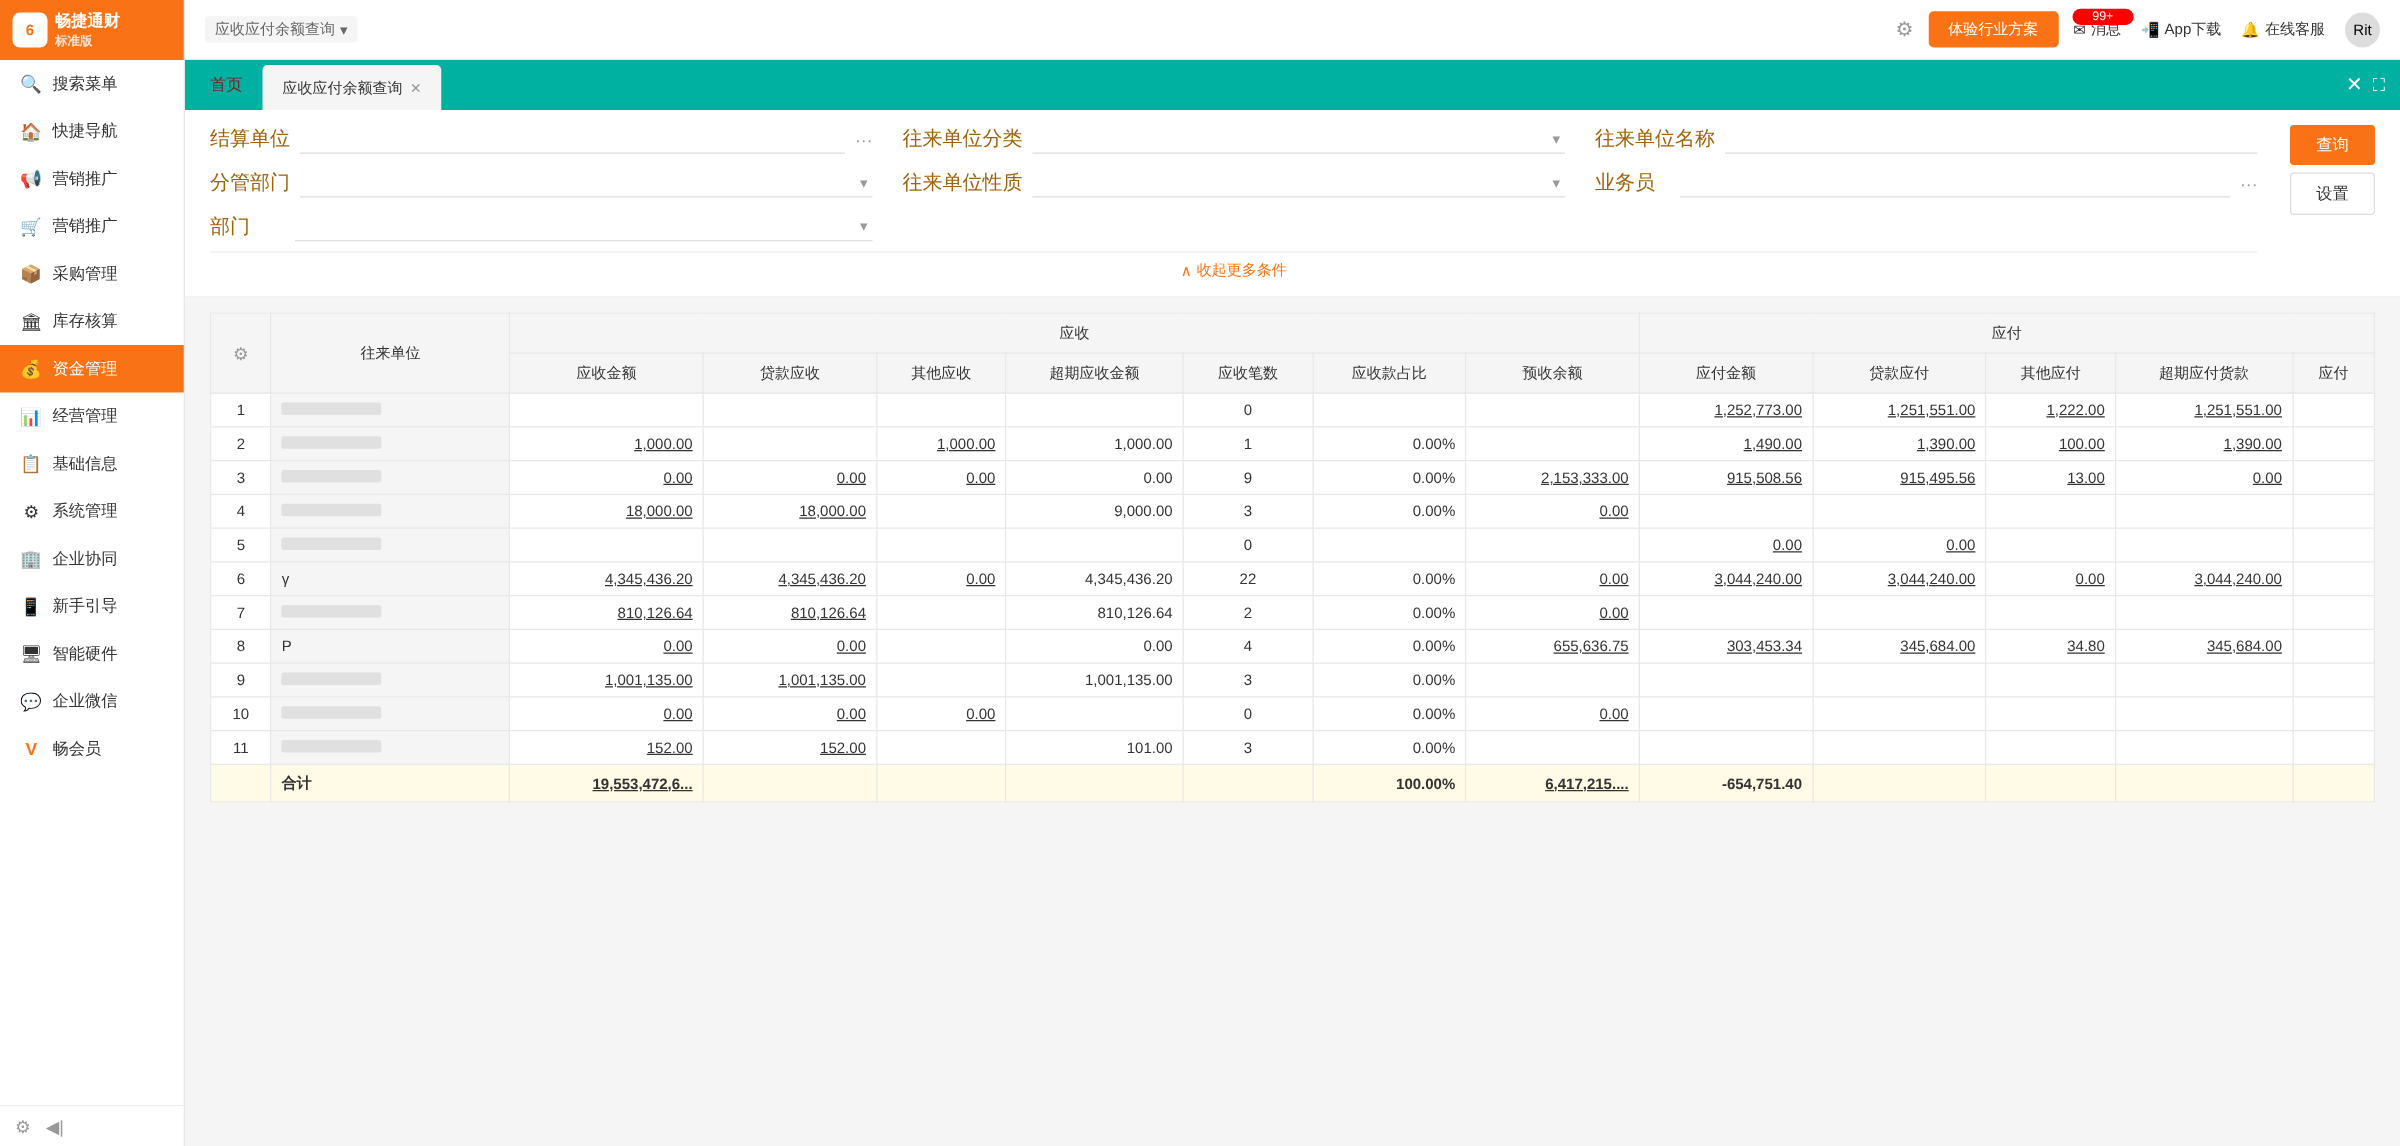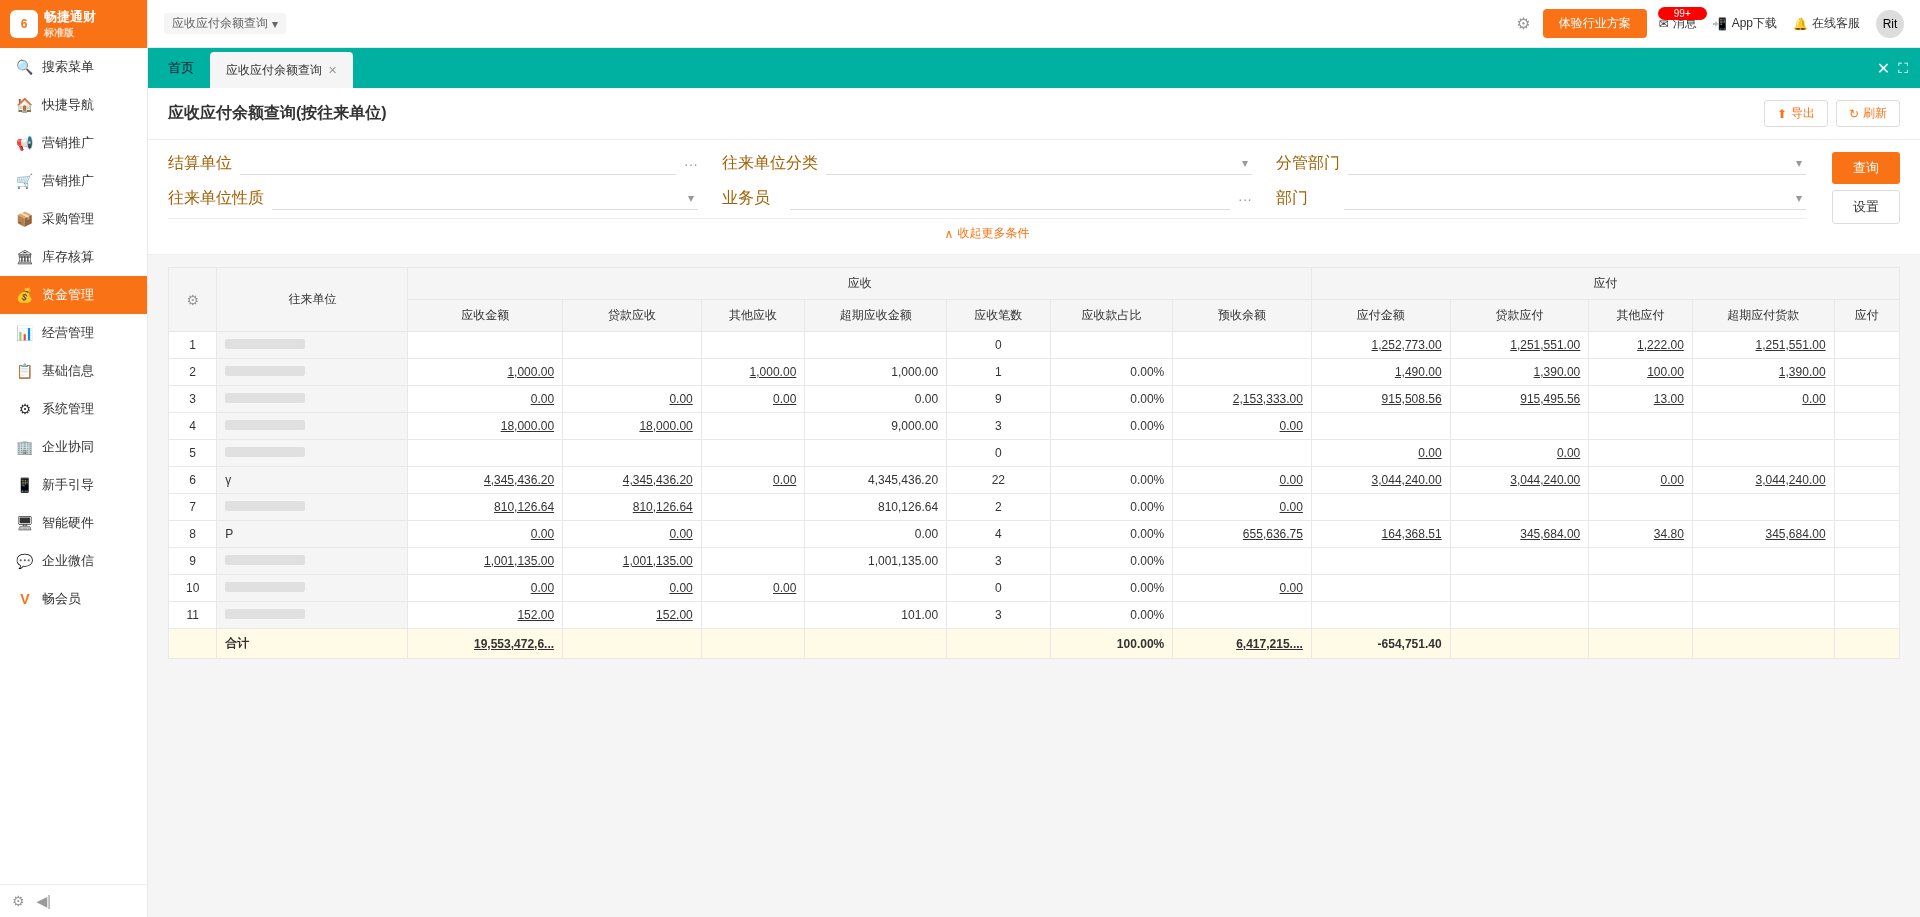--- a/index.html
+++ b/index.html
@@ -29,21 +29,21 @@
     .topbar-right { display: flex; align-items: center; gap: 16px; margin-left: auto; }
     .topbar-badge { position: relative; display: flex; align-items: center; gap: 4px; color: #333; cursor: pointer; }
     .badge-count { background: #f00; color: white; border-radius: 10px; font-size: 10px; padding: 1px 16px; position: absolute; top: -8px; right: -10px; }
     .topbar-user { background: #ddd; border-radius: 50%; width: 28px; height: 28px; display: flex; align-items: center; justify-content: center; font-size: 11px; }
 
     
     .tabbar { height: 40px; background: #00b0a0; display: flex; align-items: stretch; padding-left: 4px; }
     .tab-item { display: flex; align-items: center; padding: 0 16px; cursor: pointer; color: rgba(255,255,255,0.8); font-size: 13px; gap: 6px; }
     .tab-item.active { background: #f5f5f5; color: #333; border-radius: 4px 4px 0 0; margin-top: 4px; }
     .tab-close { font-size: 11px; color: #999; cursor: pointer; }
-    .tab-home { color: #0f172a; font-size: 13px; }
+    .tab-home { color: #7f1d1d; font-size: 13px; }
 
     
     .content { flex: 1; background: #f5f5f5; overflow: hidden; display: flex; flex-direction: column; }
 
     
     .page-header { background: #fff; padding: 12px 20px 0; display: flex; align-items: center; justify-content: space-between; border-bottom: 1px solid #eee; }
     .page-title { font-size: 16px; font-weight: bold; color: #333; padding-bottom: 12px; }
     .page-actions { display: flex; gap: 8px; padding-bottom: 12px; }
     .btn-export { background: none; border: 1px solid #ddd; padding: 4px 12px; border-radius: 3px; cursor: pointer; color: #f97316; font-size: 12px; display: flex; align-items: center; gap: 4px; }
     .btn-refresh { background: none; border: 1px solid #ddd; padding: 4px 12px; border-radius: 3px; cursor: pointer; color: #f97316; font-size: 12px; display: flex; align-items: center; gap: 4px; }
@@ -201,52 +201,43 @@
       <span class="tab-close">✕</span>
     </div>
     <div style="margin-left:auto;display:flex;align-items:center;gap:8px;padding-right:12px;">
       <span style="color:white;cursor:pointer;font-size:16px;">✕</span>
       <span style="color:white;cursor:pointer;font-size:14px;">⛶</span>
     </div>
   </div>
 
   <div class="content">
 
-    <div class="page-header">
-      <div class="page-title">应收应付余额查询(按往来单位)</div>
-      <div class="page-actions">
-        <button class="btn-export">
-          <span>⬆</span>
-          <span>导出</span>
-        </button>
-        <button class="btn-refresh">
-          <span>↻</span>
-          <span>刷新</span>
-        </button>
-      </div>
-    </div>
 
     <div class="filter-area">
       <div style="display:flex;gap:16px;">
 
 
         <div style="flex:1;">
           <div style="display:grid;grid-template-columns:1fr 1fr 1fr;gap:12px 24px;align-items:center;">
 
             <div class="filter-row">
               <span class="filter-label">结算单位</span>
               <input class="filter-input" type="text" style="flex: 1 1 0%; border-top: none; border-right: none; border-left: none; border-image: initial; border-bottom: 1px solid rgb(221, 221, 221); padding: 4px; outline: none;">
               <span class="filter-dots">···</span>
             </div>
             <div class="filter-row">
               <span class="filter-label">往来单位分类</span>
               <div style="flex:1;border-bottom:1px solid #ddd;padding:4px;display:flex;justify-content:space-between;cursor:pointer;">
                 <span></span>
                 <span style="color:#999;">▾</span>
               </div>
+            </div>
+            <div class="filter-row">
+              <span class="filter-label">往来单位名称</span>
+              <input class="filter-input" type="text" style="flex: 1 1 0%; border-top: none; border-right: none; border-left: none; border-image: initial; border-bottom: 1px solid rgb(221, 221, 221); padding: 4px; outline: none;">
             </div>
 
             <div class="filter-row">
               <span class="filter-label">分管部门</span>
               <div style="flex:1;border-bottom:1px solid #ddd;padding:4px;display:flex;justify-content:space-between;cursor:pointer;">
                 <span></span>
                 <span style="color:#999;">▾</span>
               </div>
             </div>
             <div class="filter-row">
@@ -426,21 +417,21 @@
             <tr>
               <td class="row-num center">8</td>
               <td class="left" style="min-width:120px;background:#f5f5f5;">P</td>
               <td class="cell-link">0.00</td>
               <td class="cell-link">0.00</td>
               <td class=""></td>
               <td>0.00</td>
               <td class="center">4</td>
               <td>0.00%</td>
               <td class="cell-link">655,636.75</td>
-              <td class="cell-link">164,368.51</td>
+              <td class="cell-link">303,453.34</td>
               <td class="cell-link">345,684.00</td>
               <td class="cell-link">34.80</td>
               <td class="cell-link">345,684.00</td>
               <td></td>
             </tr>
             <tr>
               <td class="row-num center">9</td>
               <td class="left" style="min-width:120px;background:#f5f5f5;"><span style="display:inline-block;width:80px;height:10px;background:#e0e0e0;border-radius:2px;"></span></td>
               <td class="cell-link">1,001,135.00</td>
               <td class="cell-link">1,001,135.00</td>

